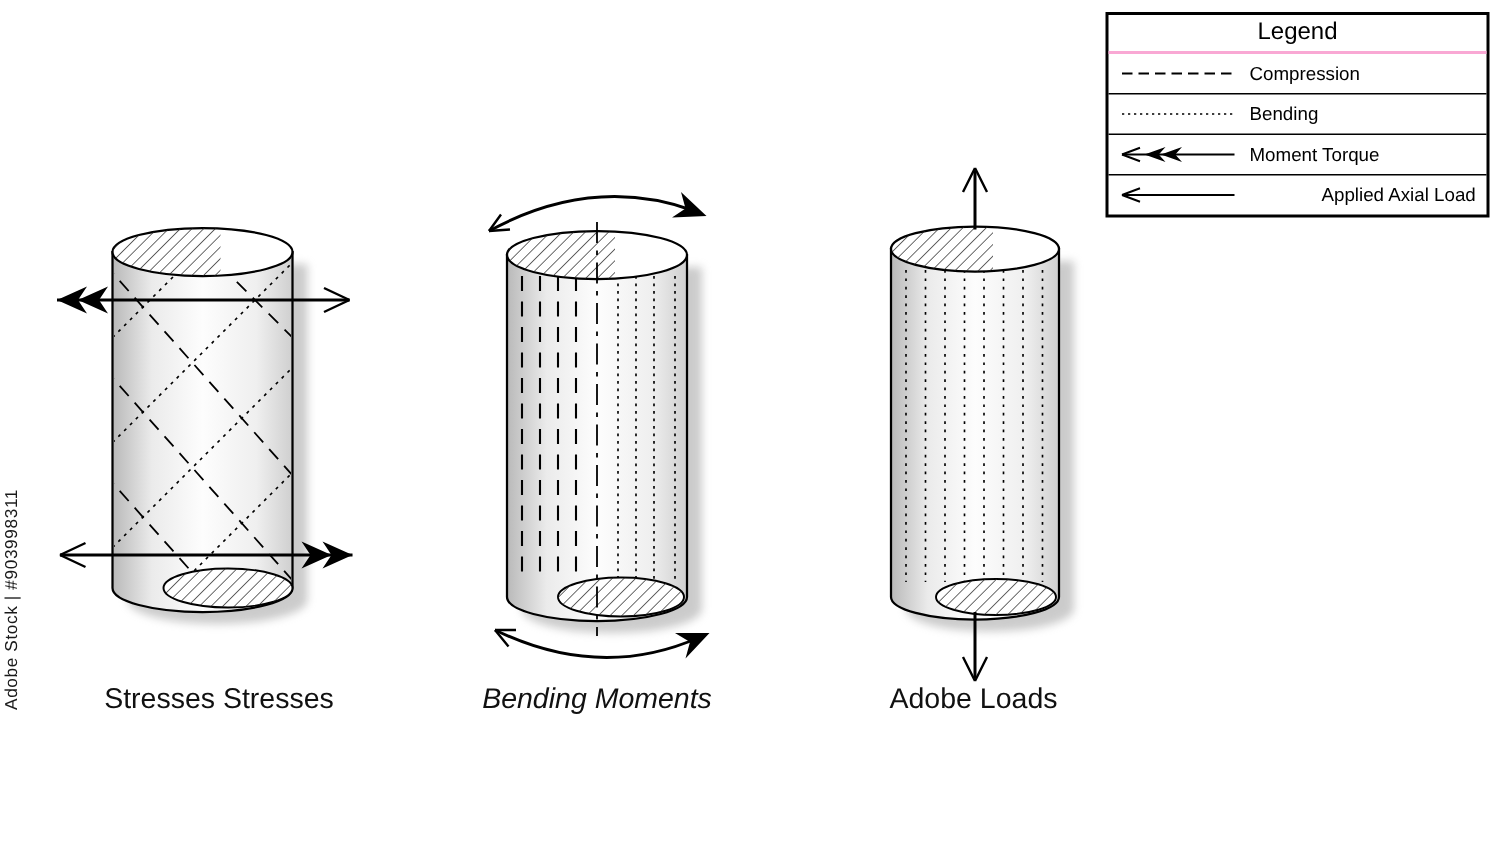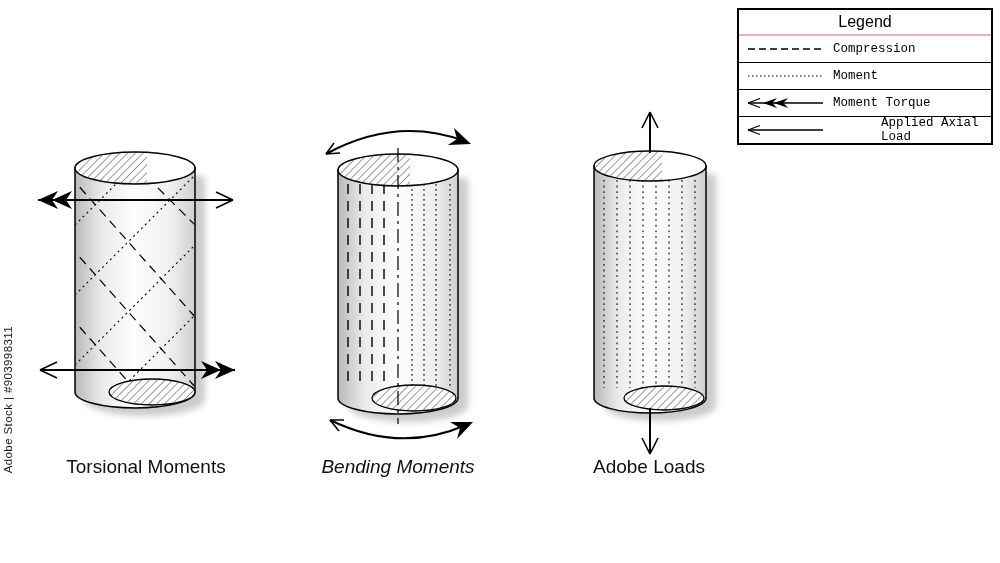--- a/index.html
+++ b/index.html
@@ -56,21 +56,21 @@
     border-bottom: 1px solid #000;
   }
   .legend-row:last-child { border-bottom: none; gap: 48px; }
   .legend-symbol {
     width: 88px;
     padding-left: 6px;
     flex: none;
     display: flex;
     align-items: center;
   }
-  .legend-label { font-size: 12.5px; color: #000; font-family: Liberation Mono, monospace; }
+  .legend-label { font-size: 12.5px; color: #000; }
 </style>
 </head>
 <body>
 
 <div class="canvas">
 
   <svg class="figure-svg" width="1000" height="563" viewBox="0 0 1000 563">
     <defs>
       <linearGradient id="cylGrad" x1="0" y1="0" x2="1" y2="0">
         <stop offset="0" stop-color="#b9b9b9"></stop>
@@ -213,21 +213,21 @@
       </g>
       <g>
         <line x1="650" y1="408" x2="650" y2="452" stroke="#000" stroke-width="2"></line>
         <path d="M650,454 L642,438 M650,454 L658,438" stroke="#000" stroke-width="1.6" fill="none"></path>
       </g>
     </g>
   </svg>
 
   <div class="watermark">Adobe Stock | #903998311</div>
 
-  <div class="figure-label" id="label-torsional">Torsional Moments</div>
+  <div class="figure-label" id="label-torsional">Stresses Stresses</div>
   <div class="figure-label" id="label-bending">Bending Moments</div>
   <div class="figure-label" id="label-axial">Adobe Loads</div>
 
   <div class="legend">
     <div class="legend-title">Legend</div>
 
     <div class="legend-row">
       <span class="legend-symbol">
         <svg width="80" height="16">
           <line x1="3" y1="8" x2="77" y2="8" stroke="#000" stroke-width="1.3" stroke-dasharray="7,4"></line>
@@ -235,21 +235,21 @@
       </span>
       <span class="legend-label">Compression</span>
     </div>
 
     <div class="legend-row">
       <span class="legend-symbol">
         <svg width="80" height="16">
           <line x1="3" y1="8" x2="77" y2="8" stroke="#000" stroke-width="1.1" stroke-dasharray="1.5,2.5"></line>
         </svg>
       </span>
-      <span class="legend-label">Moment</span>
+      <span class="legend-label">Bending</span>
     </div>
 
     <div class="legend-row">
       <span class="legend-symbol">
         <svg width="80" height="16">
           <line x1="3" y1="8" x2="78" y2="8" stroke="#000" stroke-width="1.3"></line>
           <path d="M3,8 L15,3.5 M3,8 L15,12.5" stroke="#000" stroke-width="1.3" fill="none"></path>
           <path d="M18,8 L32,3 L27.5,8 L32,13 Z" fill="#000"></path>
           <path d="M29,8 L43,3 L38.5,8 L43,13 Z" fill="#000"></path>
         </svg>

